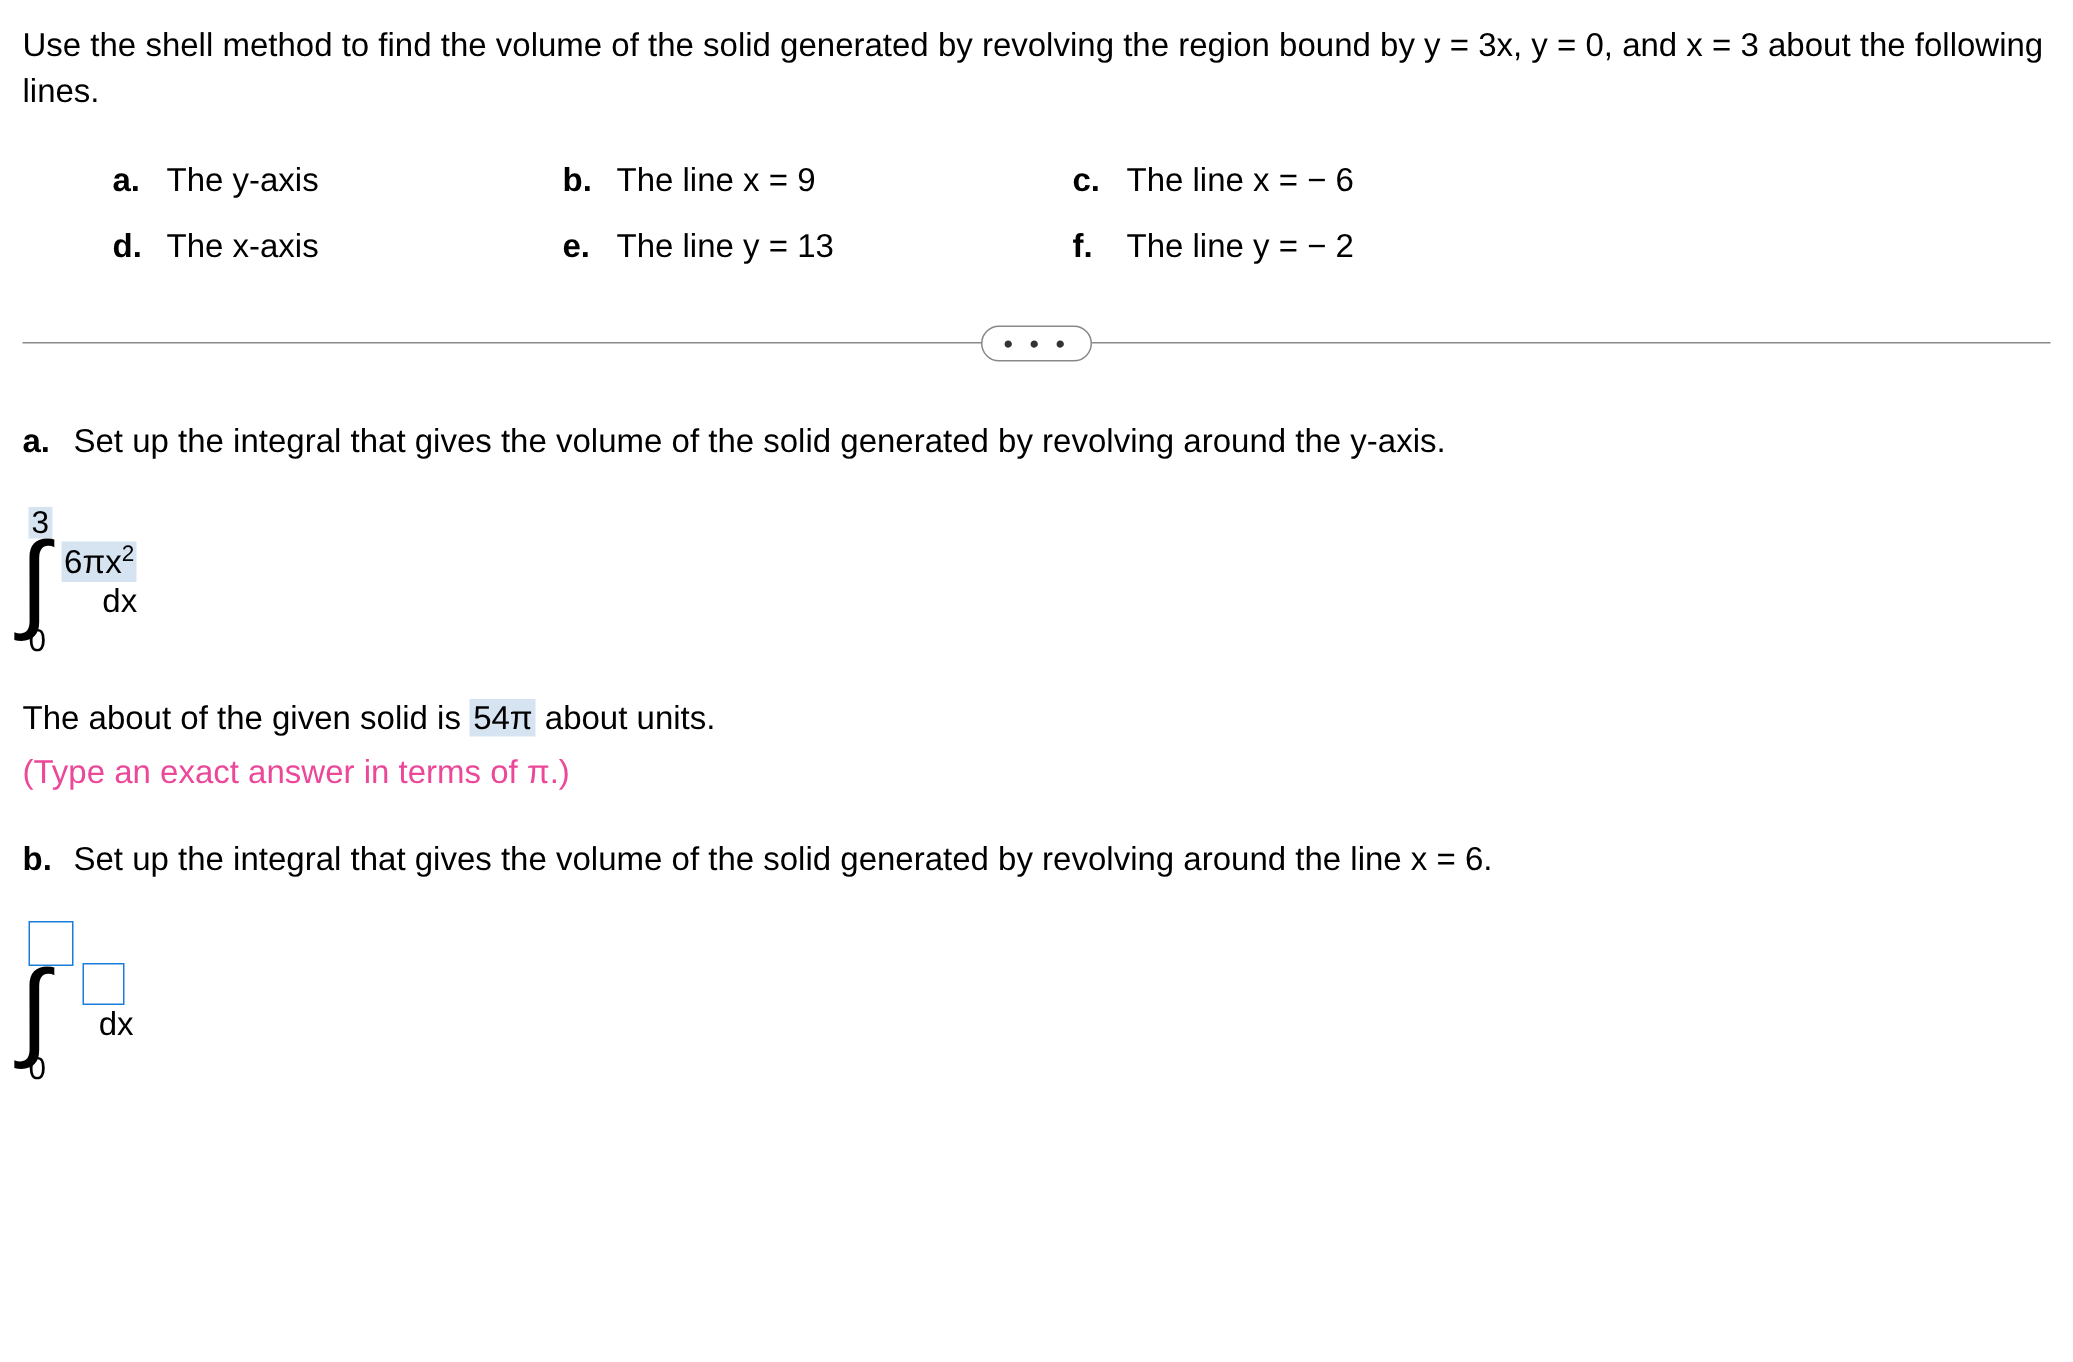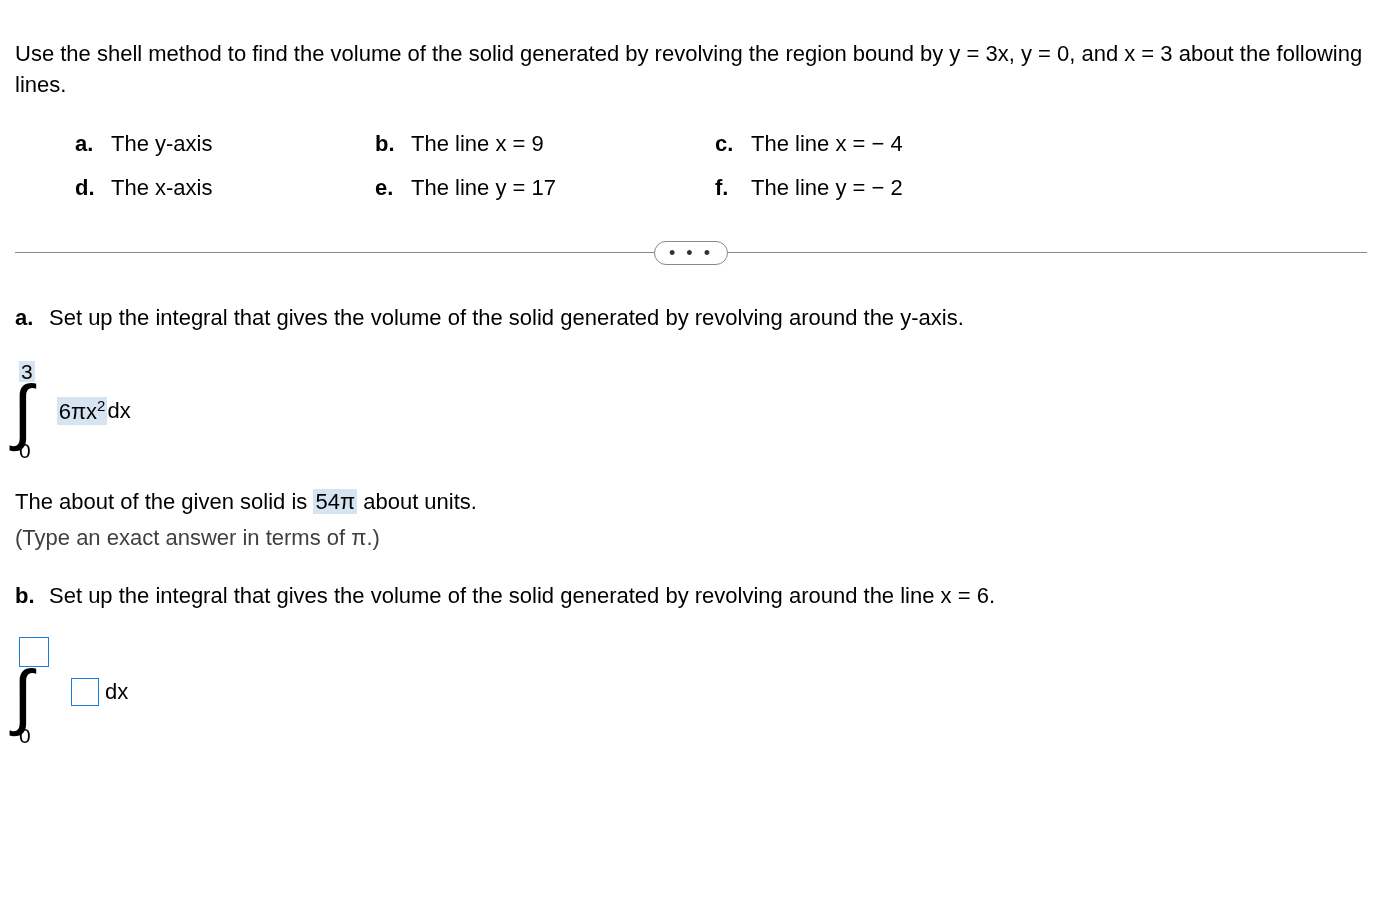--- a/index.html
+++ b/index.html
@@ -11,21 +11,20 @@
       font-family: Arial, Helvetica, sans-serif;
       font-size: 22px;
       color: #000;
       padding: 15px;
       background: #fff;
       width: 1382px;
     }
     .problem-statement {
       line-height: 1.4;
       margin-bottom: 30px;
-      margin-top: 24px;
     }
     .parts-grid {
       display: grid;
       grid-template-columns: 300px 340px 340px;
       row-gap: 18px;
       margin-left: 60px;
       margin-bottom: 40px;
     }
     .part-item {
       display: flex;
@@ -85,37 +84,38 @@
     .int-lower {
       margin-top: 4px;
     }
     .int-symbol {
       font-size: 72px;
       line-height: 0.7;
       margin-left: -6px;
       font-weight: 300;
     }
     .int-body {
-      margin-left: 22px;
+      margin-left: 6px;
       display: inline-flex;
-      align-items: center;
+      align-items: flex-end;
+      flex-direction: column;
     }
     .highlight {
       background: #d6e3f0;
       padding: 0 2px;
     }
     .exp {
       font-size: 15px;
       vertical-align: super;
     }
     .answer-line {
       margin-bottom: 10px;
     }
     .instruction {
-      color: #404040;
+      color: #ec4899;
       margin-bottom: 32px;
     }
     .input-box {
       display: inline-block;
       width: 28px;
       height: 28px;
       border: 1px solid #1a7dd9;
       background: #fff;
       vertical-align: middle;
     }
@@ -136,29 +136,29 @@
   <div class="part-item">
     <span class="part-letter">a.</span>
     <span>The y-axis</span>
   </div>
   <div class="part-item">
     <span class="part-letter">b.</span>
     <span>The line x = 9</span>
   </div>
   <div class="part-item">
     <span class="part-letter">c.</span>
-    <span>The line x = − 4</span>
+    <span>The line x = − 6</span>
   </div>
   <div class="part-item">
     <span class="part-letter">d.</span>
     <span>The x-axis</span>
   </div>
   <div class="part-item">
     <span class="part-letter">e.</span>
-    <span>The line y = 17</span>
+    <span>The line y = 13</span>
   </div>
   <div class="part-item">
     <span class="part-letter">f.</span>
     <span>The line y = − 2</span>
   </div>
 </div>
 
 <div class="divider-row">
   <div class="divider-line"></div>
   <button class="divider-button">•  •  •</button>

